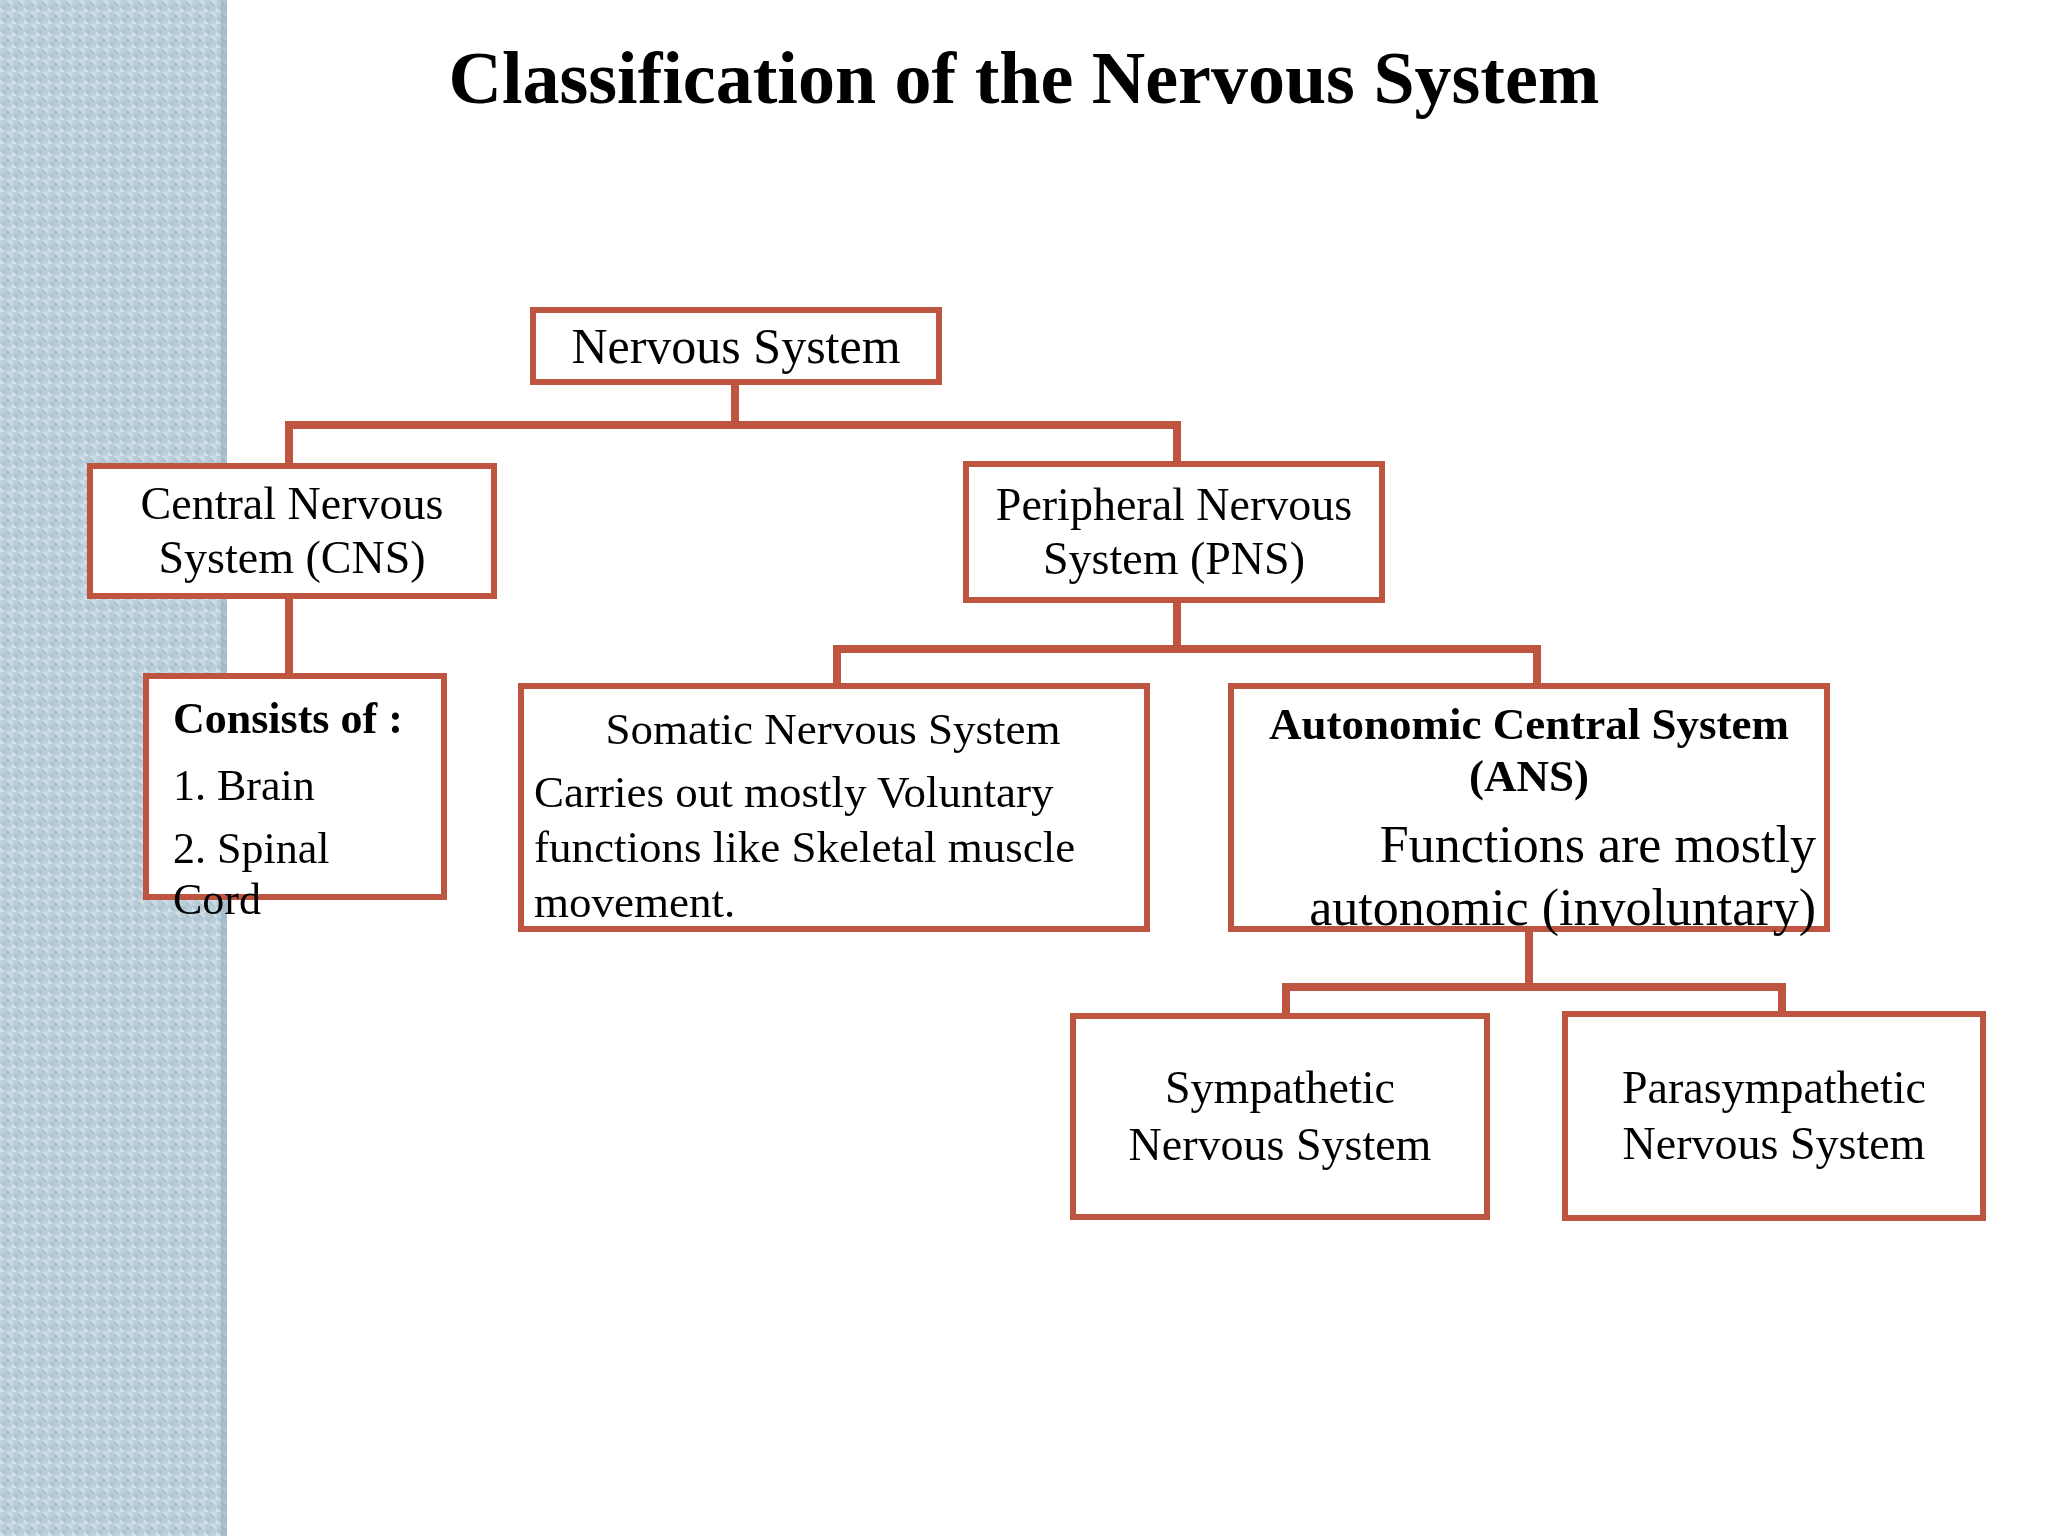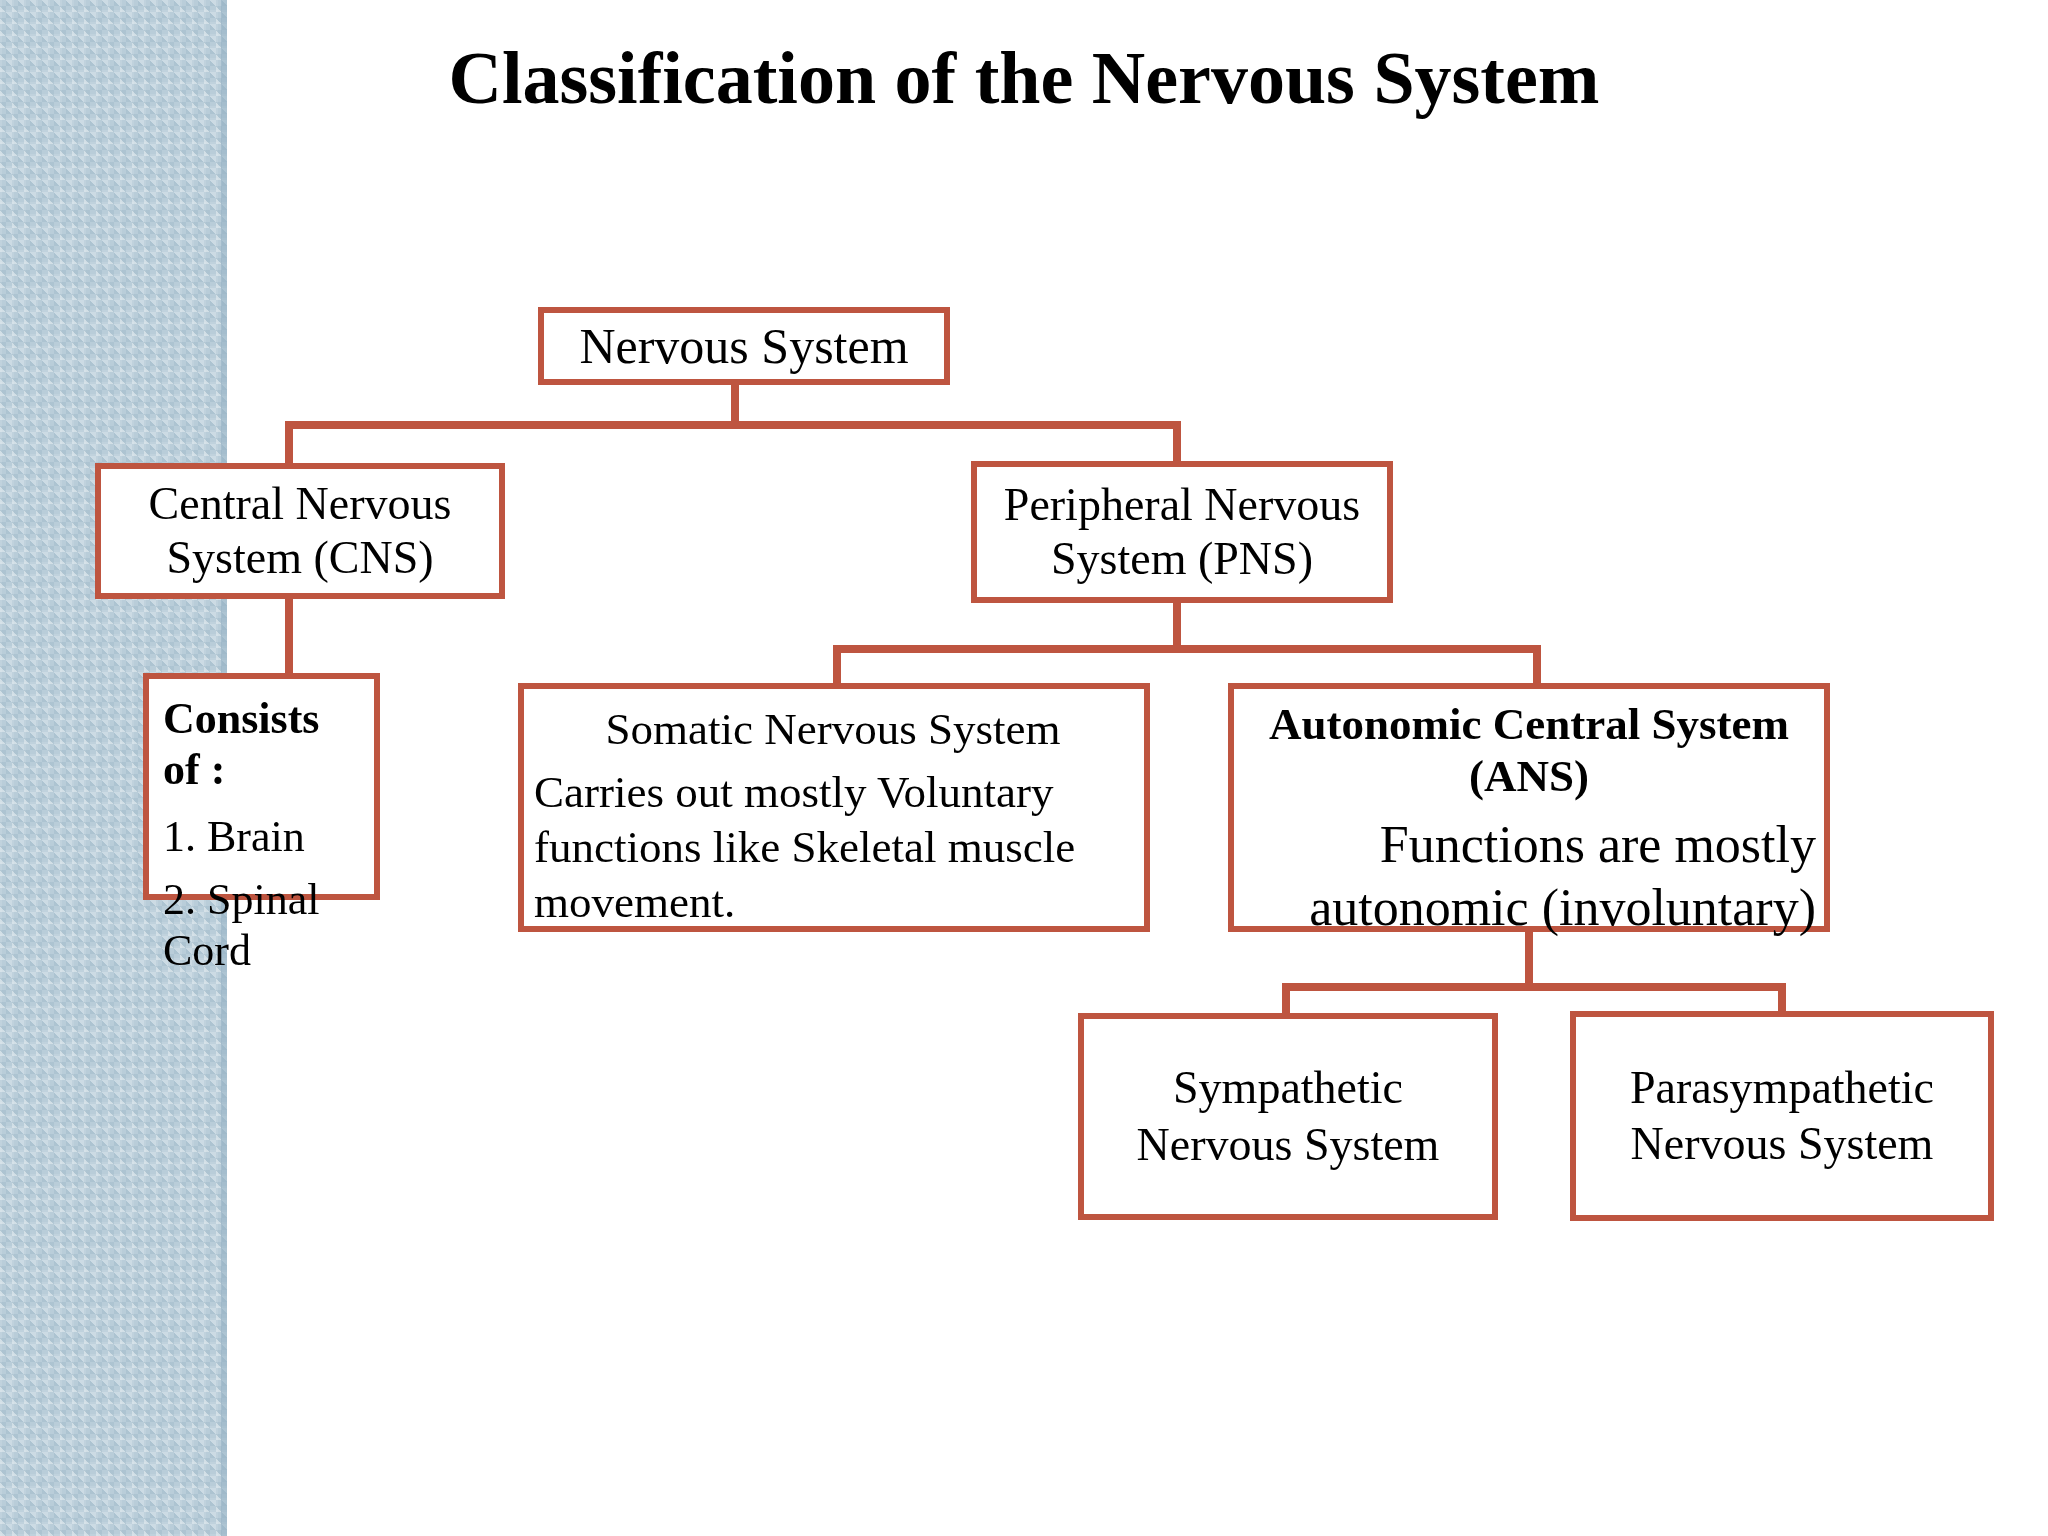--- a/index.html
+++ b/index.html
@@ -52,27 +52,27 @@
   #conn-l4-h         { left: 1282px; top: 983px; width: 504px; height: 8px;  }
   #conn-l4-left-v    { left: 1282px; top: 983px; width: 8px;   height: 34px; }
   #conn-l4-right-v   { left: 1778px; top: 983px; width: 8px;   height: 34px; }
 
   
   .box {
     position: absolute; z-index: 2;
     background: var(--bg);
     border: 6px solid var(--accent);
   }
-  .center-node { display: flex; align-items: center; justify-content: center; text-align: center; margin-left: 8px; }
+  .center-node { display: flex; align-items: center; justify-content: center; text-align: center; }
 
   #box-root      { left: 530px;  top: 307px;  width: 412px; height: 78px;  font-size: 50px; }
   #box-cns       { left: 87px;   top: 463px;  width: 410px; height: 136px; font-size: 46px; line-height: 1.18; }
   #box-pns       { left: 963px;  top: 461px;  width: 422px; height: 142px; font-size: 46px; line-height: 1.18; }
 
-  #box-consists  { left: 143px;  top: 673px;  width: 237px; height: 227px; font-size: 44px; padding: 14px 14px; }
+  #box-consists  { left: 143px;  top: 673px;  width: 304px; height: 227px; font-size: 44px; padding: 14px 24px; }
   #box-consists .detail-heading { font-weight: bold; margin-bottom: 16px; }
   #box-consists .detail-item    { margin-top: 12px; }
 
   #box-somatic   { left: 518px;  top: 683px;  width: 632px; height: 249px; font-size: 45px; padding: 14px 12px 0 10px; }
   #box-somatic .node-heading { font-weight: normal; text-align: center; margin-bottom: 10px; }
   #box-somatic .node-body    { line-height: 1.22; text-align: left; }
 
   #box-ans       { left: 1228px; top: 683px;  width: 602px; height: 249px; font-size: 45px; padding: 10px 8px 0 8px; }
   #box-ans .node-heading { font-weight: bold; text-align: center; line-height: 1.15; margin-bottom: 10px; }
   #box-ans .node-body    { line-height: 1.22; text-align: right; font-size: 52px; }

